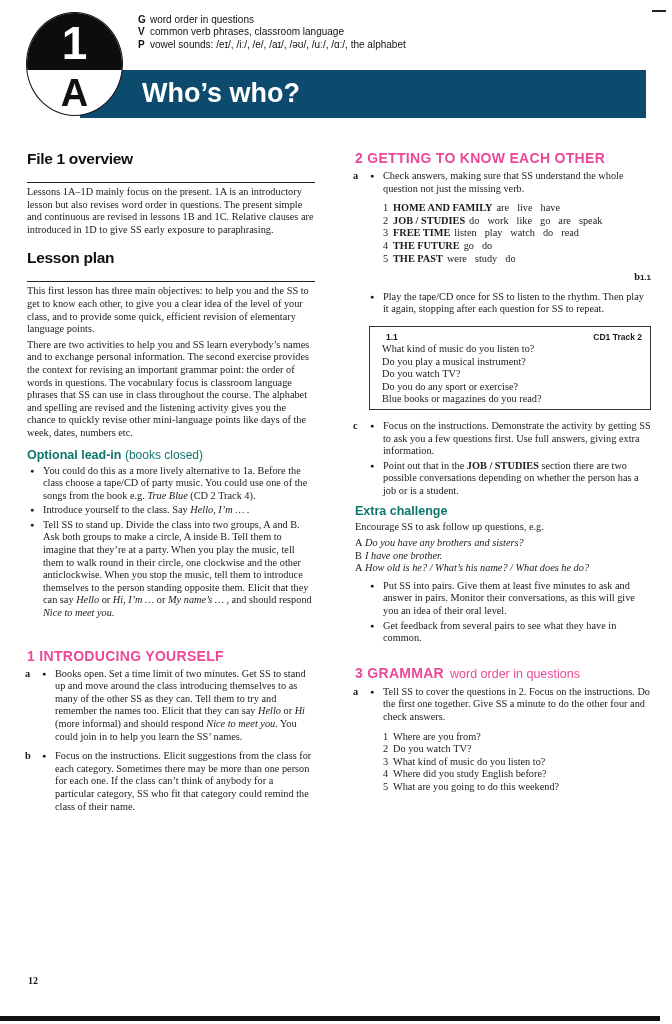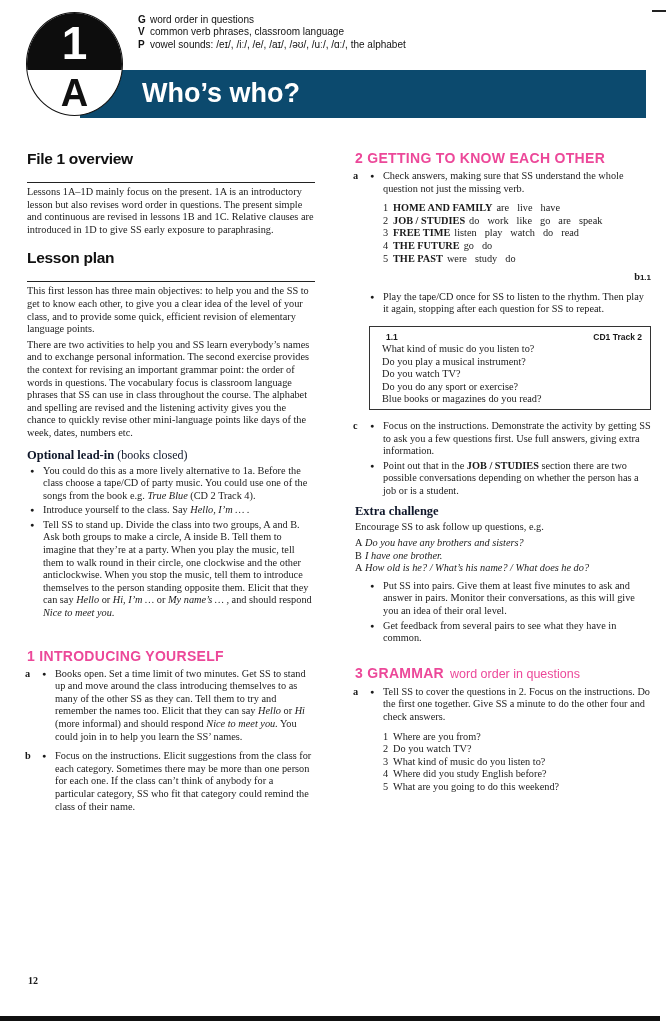--- a/index.html
+++ b/index.html
@@ -19,21 +19,21 @@
 
   .title-bar { position: absolute; left: 80px; top: 70px; width: 566px; height: 48px; background: #0c4a6e; z-index: 2; }
   .title-bar .title { position: absolute; left: 62px; top: 4px; color: #fff; font-family: "Liberation Sans", sans-serif; font-weight: bold; font-size: 27px; line-height: 38px; }
 
   
   .col { position: absolute; top: 150px; }
   .col-left { left: 27px; width: 288px; }
   .col-right { left: 355px; width: 296px; }
 
   h2.side-head { font-family: "Liberation Sans", sans-serif; font-weight: bold; font-size: 15.5px; line-height: 18px; color: #111; border-bottom: 1.3px solid #222; padding-bottom: 14px; margin-bottom: 3px; letter-spacing: -0.3px; }
-  h3.sub { font-family: Liberation Serif, serif; font-weight: bold; font-size: 12.5px; line-height: 15px; color: #0f172a; margin-bottom: 2px; }
+  h3.sub { font-family: Liberation Sans, sans-serif; font-weight: bold; font-size: 12.5px; line-height: 15px; color: #0f766e; margin-bottom: 2px; }
   h3.sub .paren { font-weight: normal; font-size: 12px; }
   h2.exercise { font-family: "Liberation Sans", sans-serif; font-weight: bold; font-size: 14px; line-height: 17px; color: #ec4899; letter-spacing: 0.3px; margin-bottom: 3px; }
   h2.exercise .note { font-weight: normal; font-size: 12.5px; letter-spacing: 0; margin-left: 6px; }
 
   p.body { margin-bottom: 3px; }
   .gap { height: 10px; }
   .gap-s { height: 5px; }
 
   .bul { position: relative; padding-left: 16px; margin-bottom: 2px; }
   .bul::before { content: "\25CF"; position: absolute; left: 3px; top: 0; font-size: 7px; }

